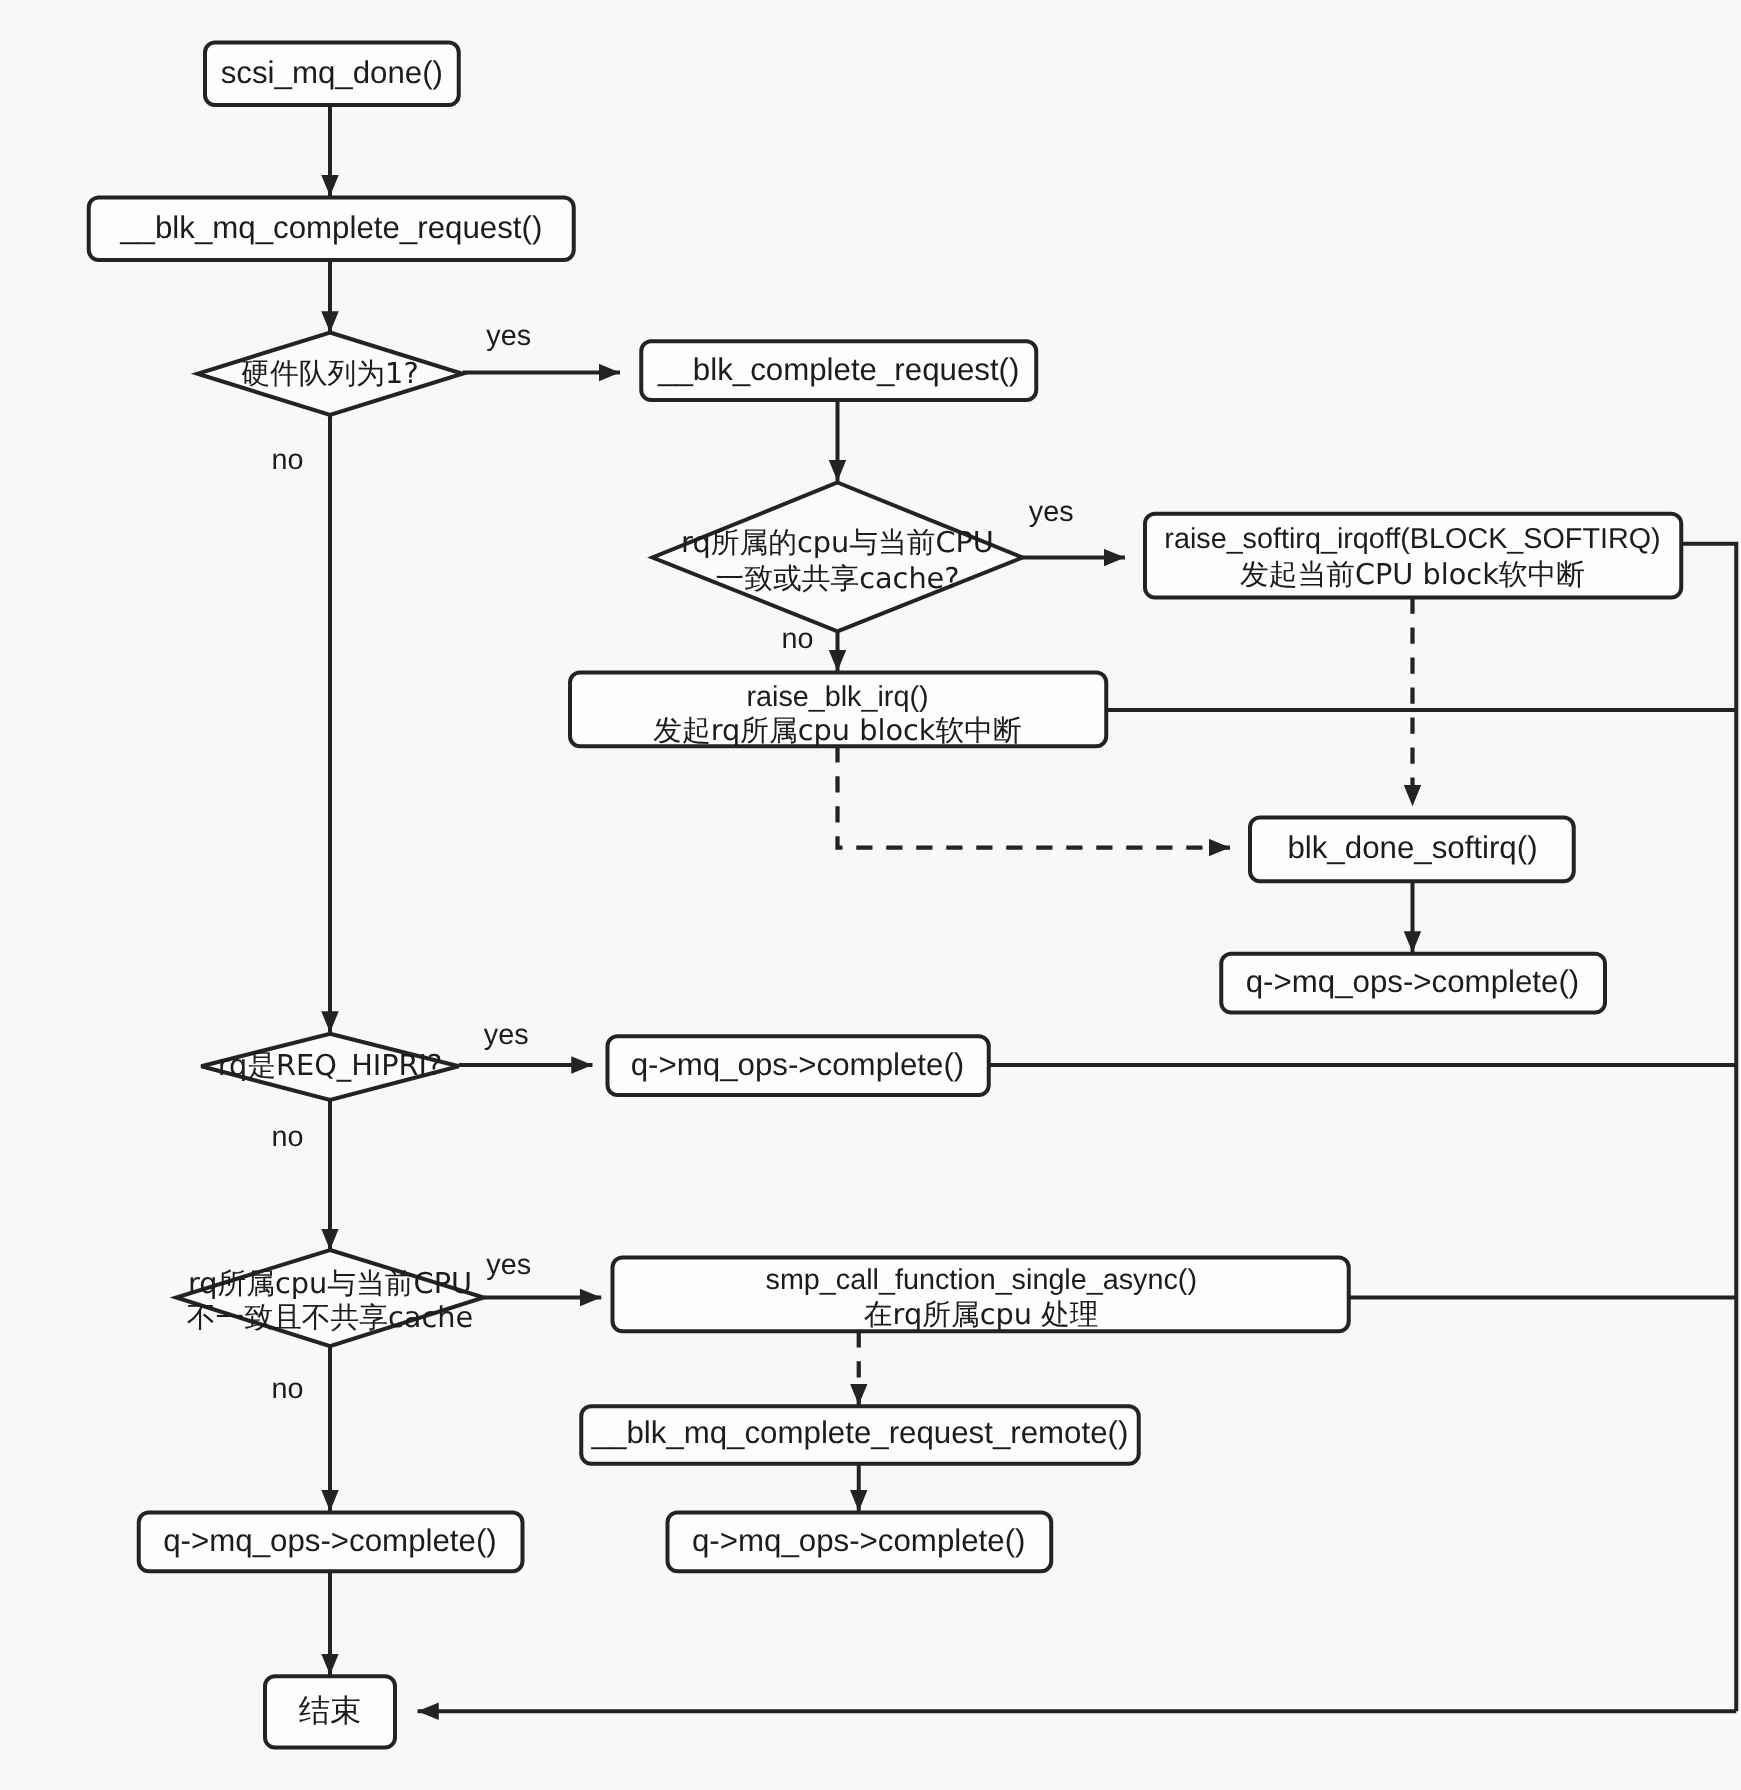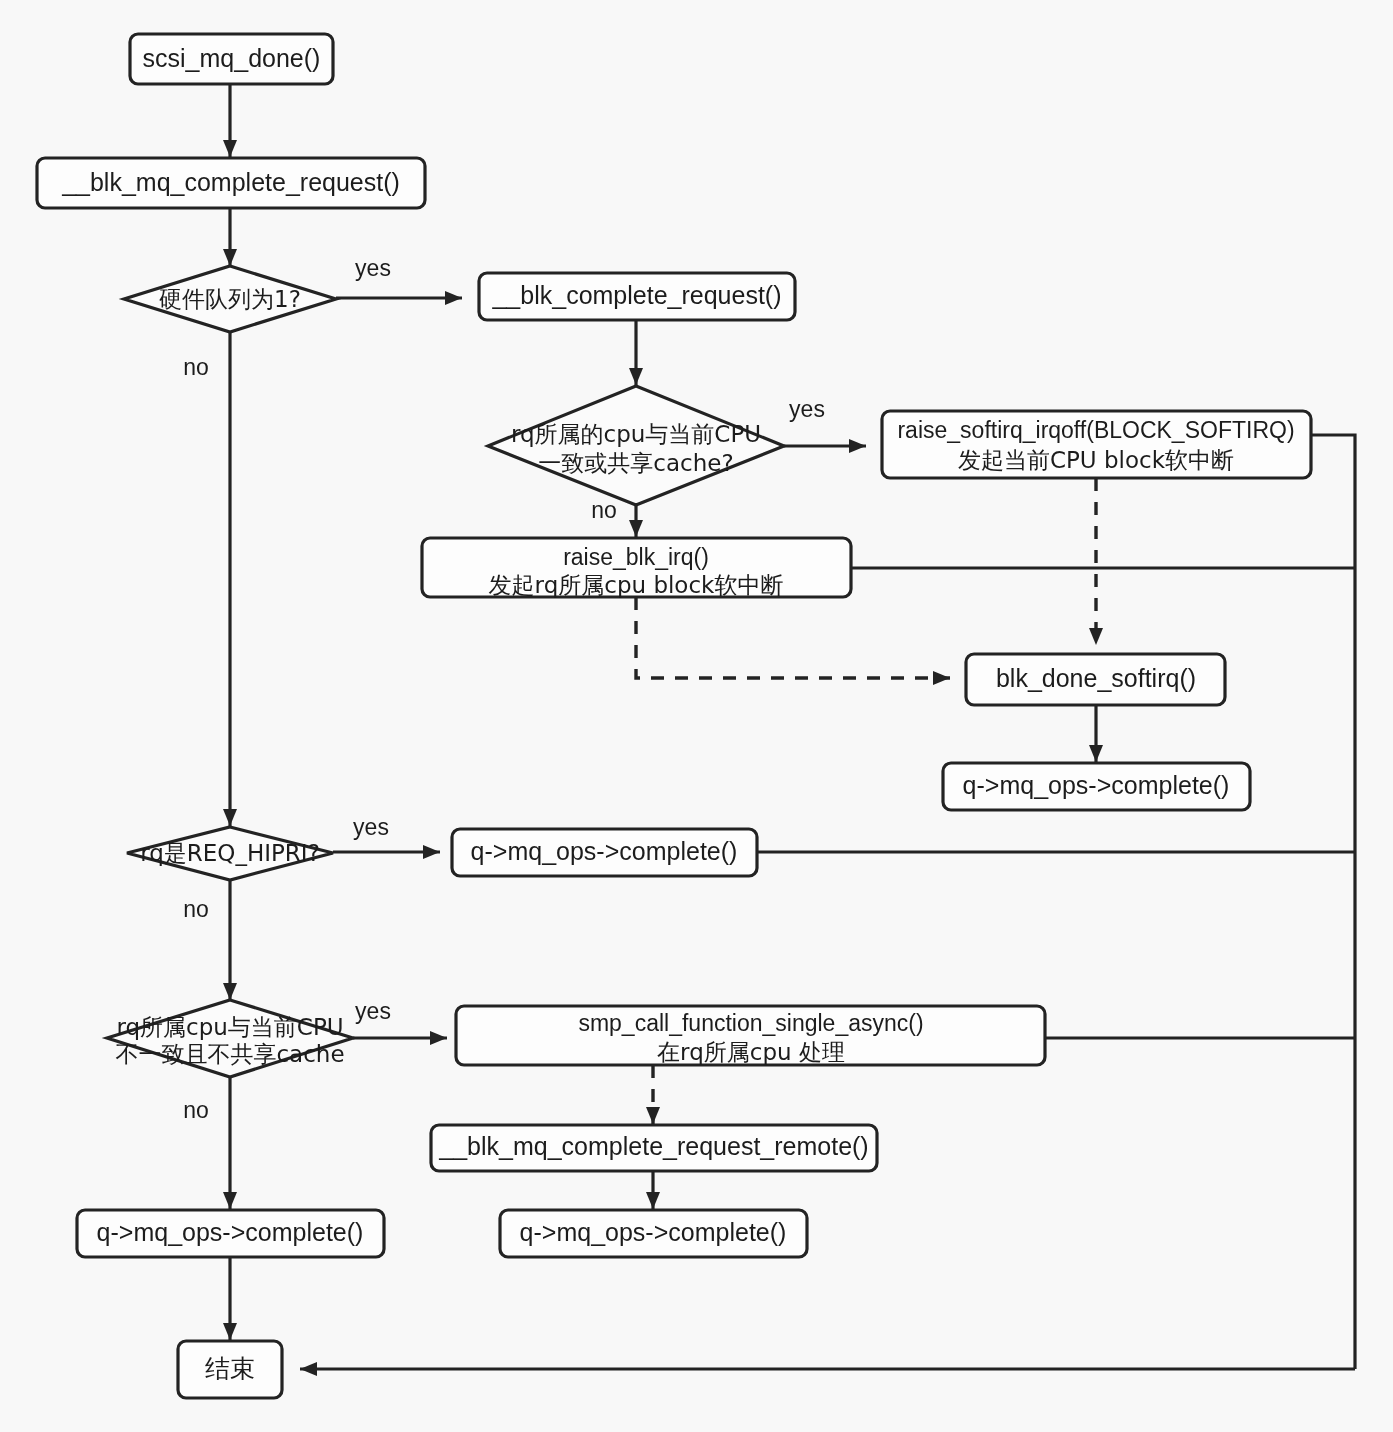--- a/index.html
+++ b/index.html
@@ -11,20 +11,21 @@
     width: 1393px;
     height: 1432px;
     font-family: "Liberation Sans", "DejaVu Sans", sans-serif;
     overflow: hidden;
   }
   #flow-root {
     position: relative;
     width: 1256px;
     height: 1432px;
     background: #f8f8f8;
+    margin-left: 34px;
   }
   svg.flow {
     display: block;
     width: 1393px;
     height: 1432px;
   }
   .node-shape {
     fill: #fdfdfd;
     stroke: #232323;
     stroke-width: 3.2;

